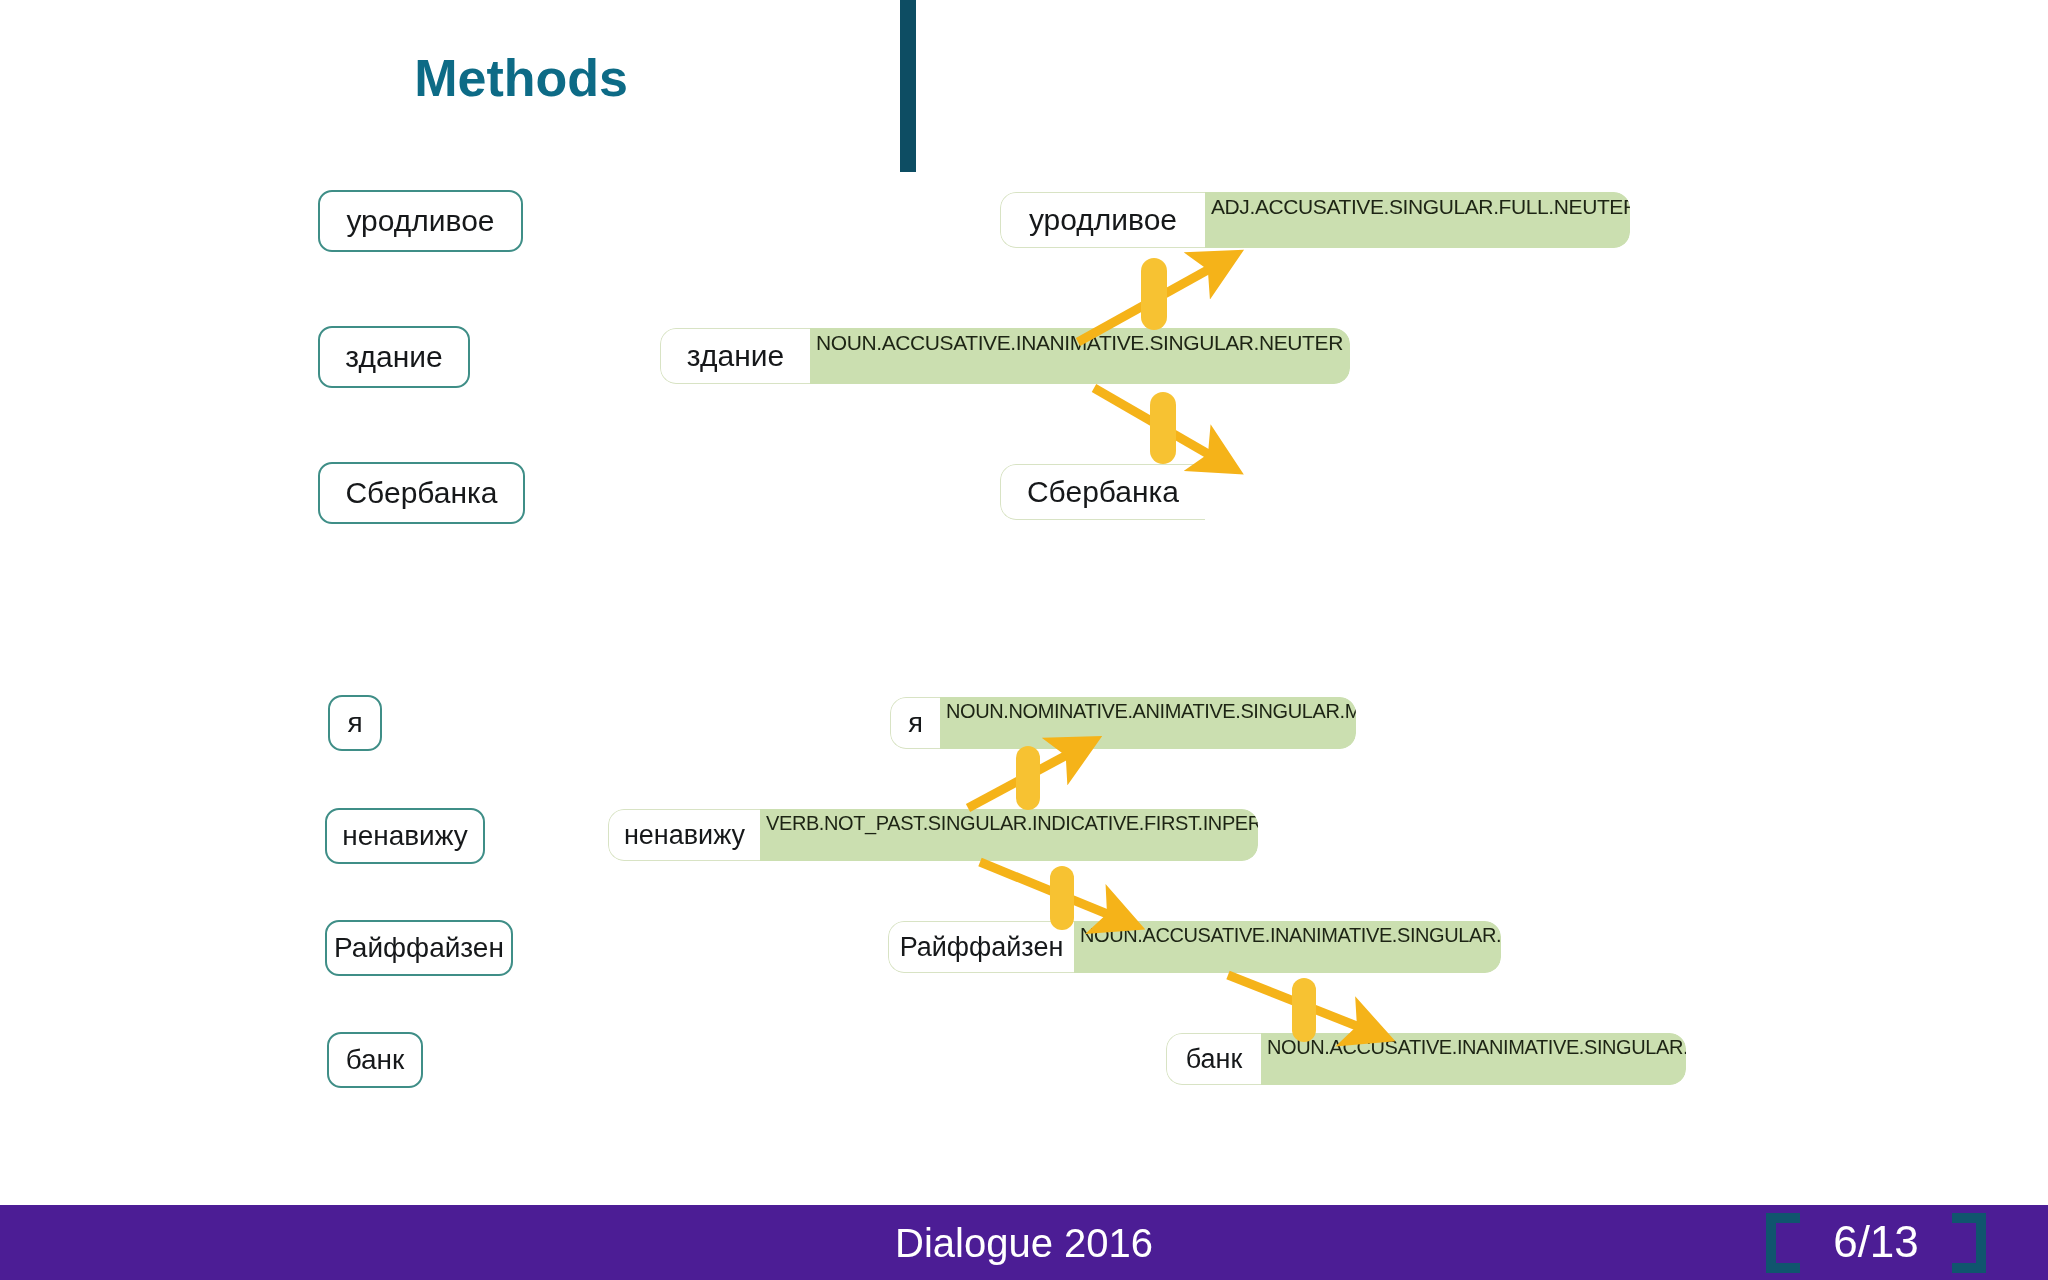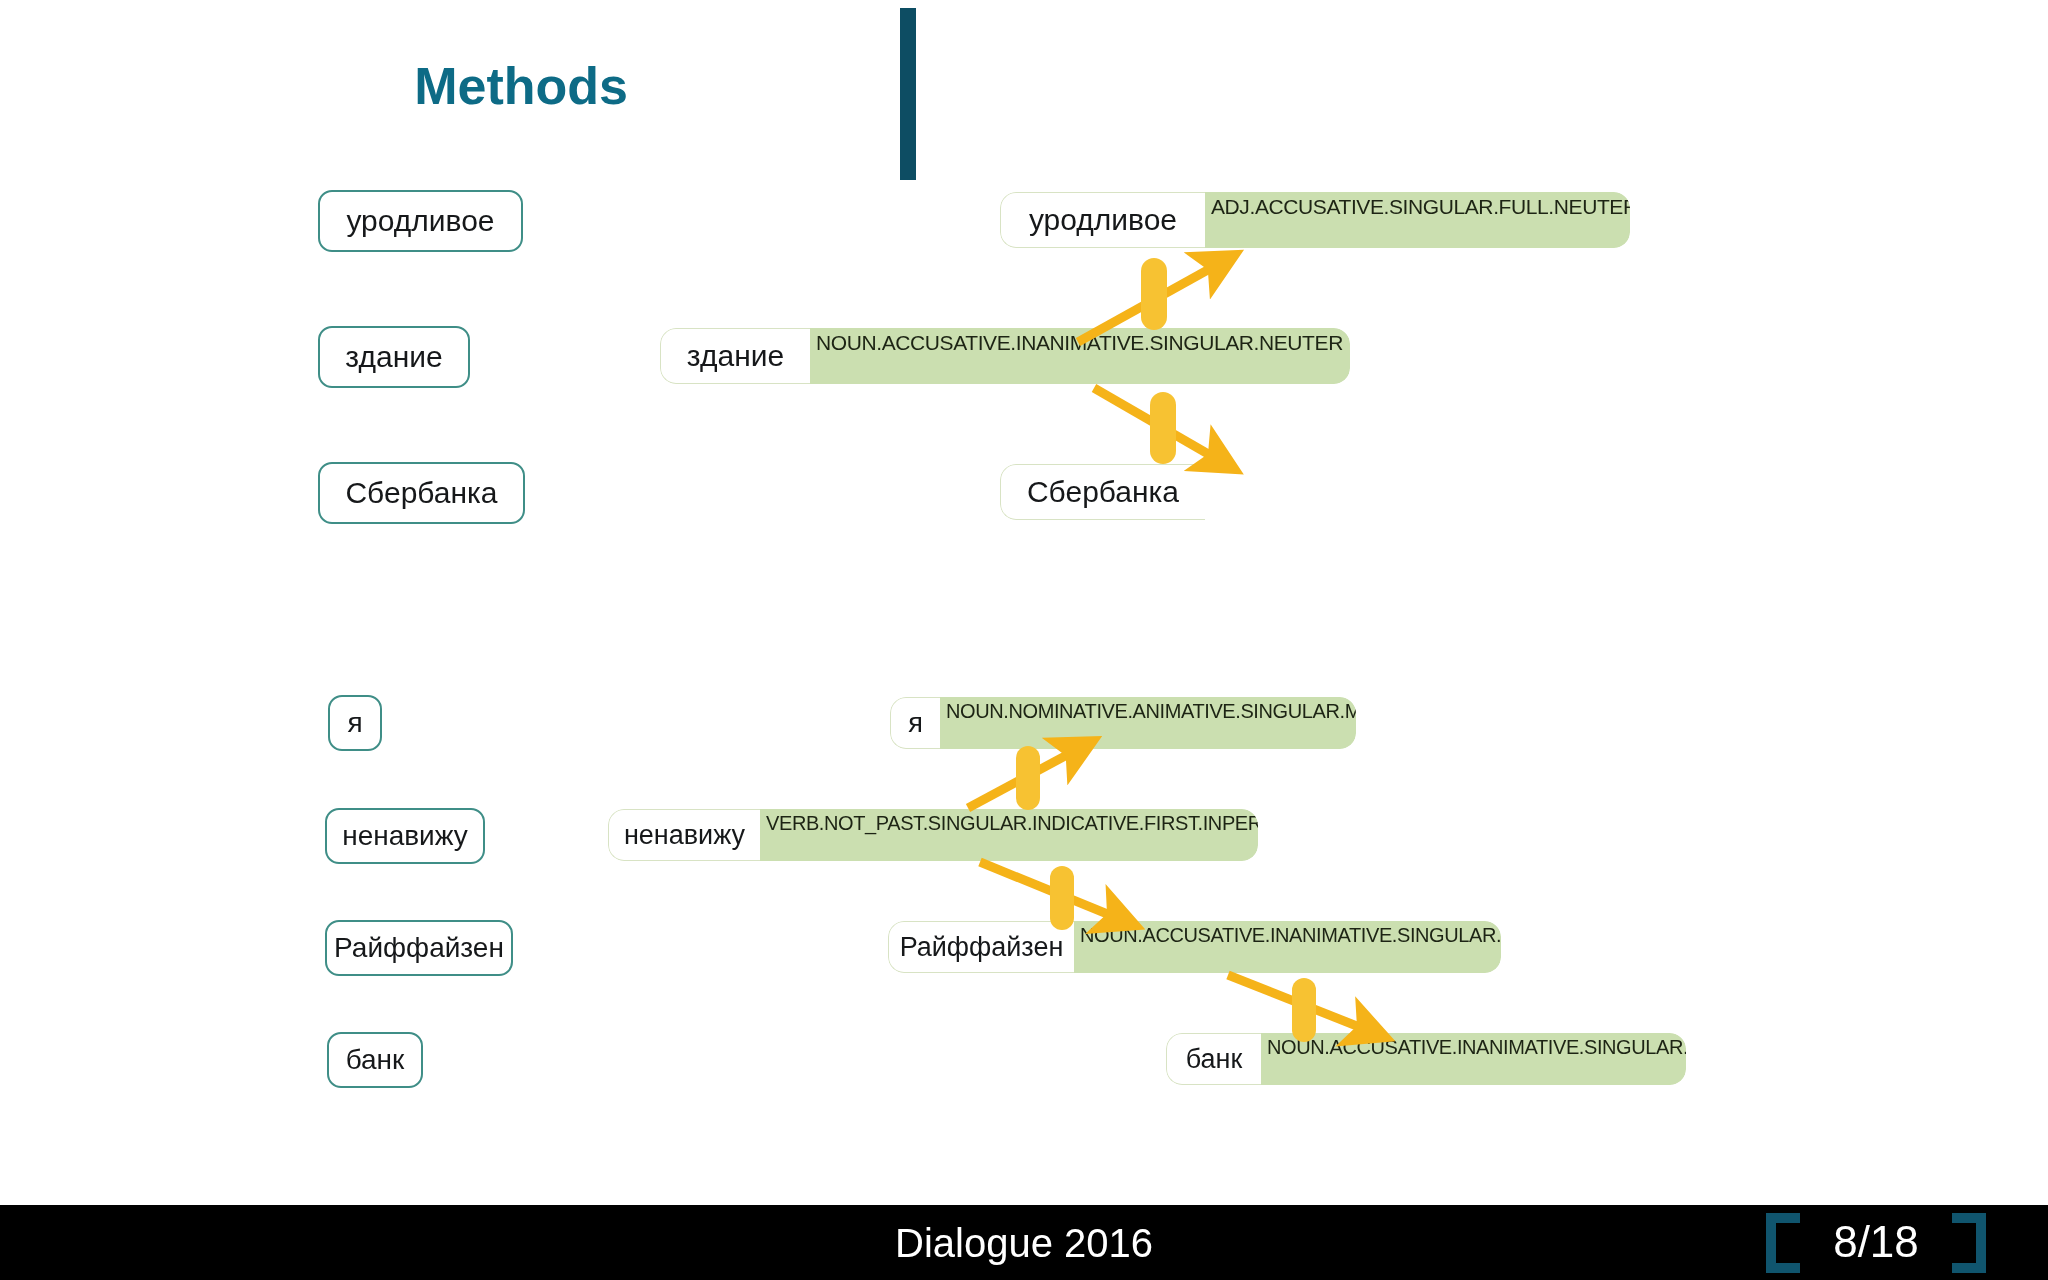--- a/index.html
+++ b/index.html
@@ -11,21 +11,21 @@
     width: 2048px;
     height: 1280px;
     position: relative;
     overflow: hidden;
     font-family: "Liberation Sans", sans-serif;
   }
 
   
   #header-bar {
     position: absolute;
-    left: 0; top: 8px;
+    left: 0; top: 0;
     width: 1788px;
     height: 175px;
   }
   #header-divider {
     position: absolute;
     left: 900px;
     top: 0;
     width: 16px;
     height: 172px;
     background: #0d4d63;
@@ -109,21 +109,21 @@
     pointer-events: none;
   }
 
   
   #footer-bar {
     position: absolute;
     left: 0;
     bottom: 0;
     width: 2048px;
     height: 75px;
-    background: #000000;
+    background: #4c1d95;
   }
   #footer-title {
     position: absolute;
     left: 0; right: 0;
     top: 16px;
     text-align: center;
     font-size: 40px;
     color: #ffffff;
     font-family: "Liberation Sans", sans-serif;
   }
@@ -263,16 +263,16 @@
   <g>
     <line x1="1228" y1="975" x2="1372" y2="1032" stroke="#f5b319" stroke-width="9" marker-end="url(#ah)"></line>
     <rect x="1292" y="978" width="24" height="64" rx="12" fill="#f7c232"></rect>
   </g>
 </svg>
 
 <div id="footer-bar">
   <div id="footer-title">Dialogue 2016</div>
   <div id="page-indicator">
     <span class="bracket left"></span>
-    <span class="pi-text">8/18</span>
+    <span class="pi-text">6/13</span>
     <span class="bracket right"></span>
   </div>
 </div>
 
 </body></html>

